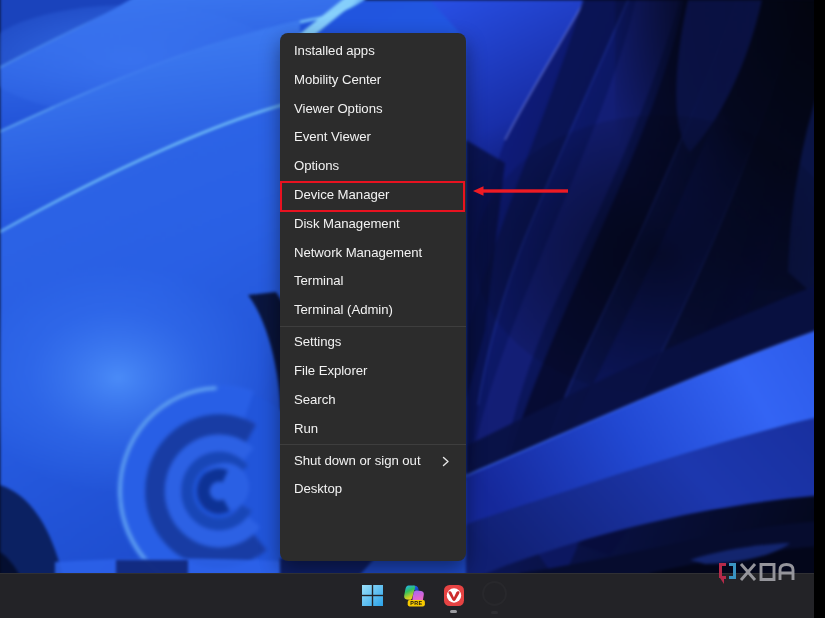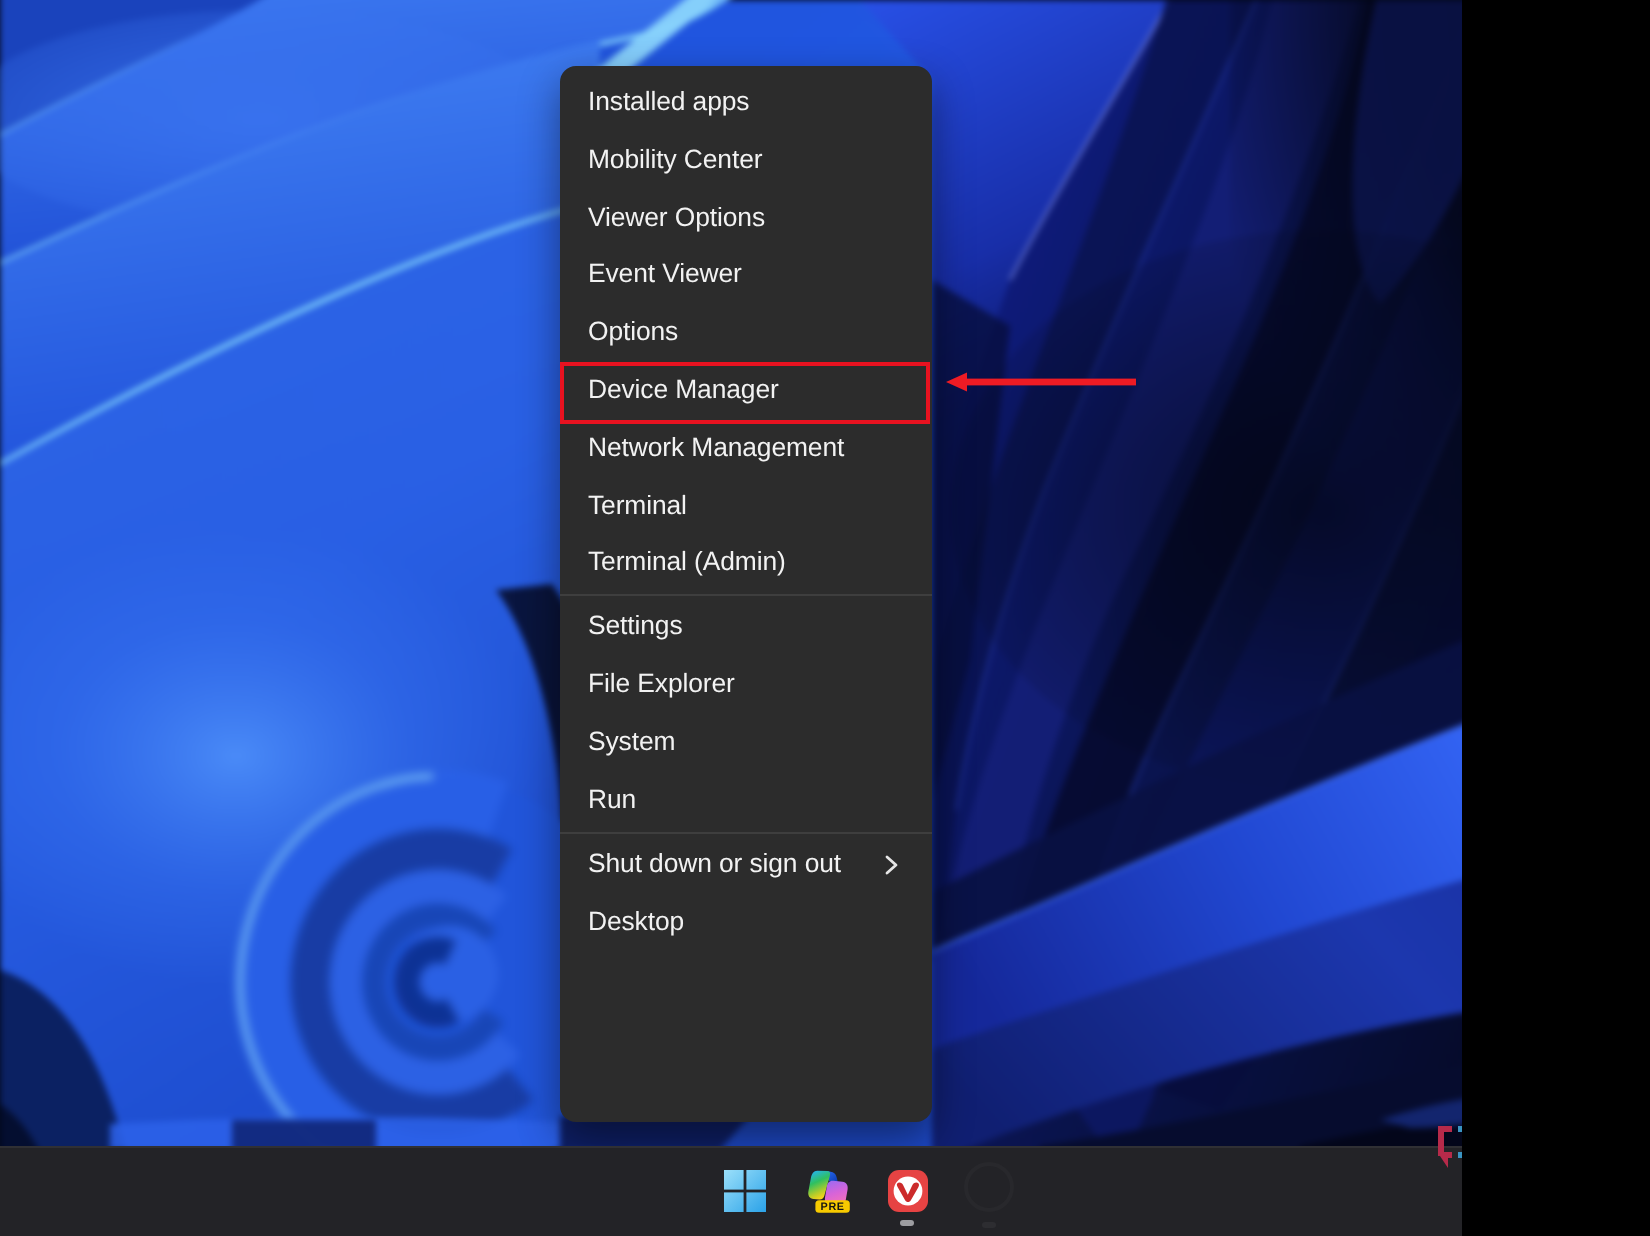--- a/index.html
+++ b/index.html
@@ -1,17 +1,17 @@
 <!DOCTYPE html>
 <html><head>
 <meta charset="utf-8">
 <style>
   html,body{margin:0;padding:0;background:#000;}
-  #stage{position:relative;width:683px;height:618px;overflow:hidden;
-         font-family:"Liberation Sans",sans-serif;background:#030718;padding-left:48px;}
+  #stage{position:relative;width:814px;height:618px;overflow:hidden;
+         font-family:"Liberation Sans",sans-serif;background:#030718;}
   #wall{position:absolute;left:-8px;top:-8px;filter:blur(1.6px);}
   #menu{position:absolute;left:280px;top:33px;width:186px;height:528px;
         background:#2c2c2c;border-radius:8px;box-sizing:border-box;
         padding-top:4px;box-shadow:0 8px 20px rgba(0,0,0,.45);}
   .mi{height:28.8px;line-height:28.8px;padding-left:14px;color:#f2f2f2;
       font-size:13.2px;letter-spacing:-0.05px;white-space:nowrap;position:relative;}
   .sep{height:3.2px;position:relative;}
   .sep:after{content:"";position:absolute;left:0;right:0;top:1px;height:1px;background:#3e3e3e;}
   .chev{position:absolute;right:14px;top:0;color:#e6e6e6;font-size:13px;}
   #redbox{position:absolute;left:280px;top:181px;width:185px;height:31px;
@@ -194,27 +194,28 @@
   <path d="M375,558 L466,558 L466,575 L360,575 Z" fill="#1d48c4"></path>
 </svg>
 
 <div id="menu">
   <div class="mi">Installed apps</div>
   <div class="mi">Mobility Center</div>
   <div class="mi">Viewer Options</div>
   <div class="mi">Event Viewer</div>
   <div class="mi">Options</div>
   <div class="mi">Device Manager</div>
+  <div class="mi">Disk Management</div>
   <div class="mi">Network Management</div>
   <div class="mi">Terminal</div>
   <div class="mi">Terminal (Admin)</div>
   <div class="sep"></div>
   <div class="mi">Settings</div>
   <div class="mi">File Explorer</div>
-  <div class="mi">System</div>
+  <div class="mi">Search</div>
   <div class="mi">Run</div>
   <div class="sep"></div>
   <div class="mi">Shut down or sign out
     <svg class="chev" style="top:8px;" width="13" height="13" viewBox="0 0 13 13">
           <path d="M4.5,2.5 L9,6.5 L4.5,10.5" stroke="#e6e6e6" stroke-width="1.4" fill="none" stroke-linecap="round" stroke-linejoin="round"></path>
         </svg>
   </div>
   <div class="mi">Desktop</div>
 </div>
 

